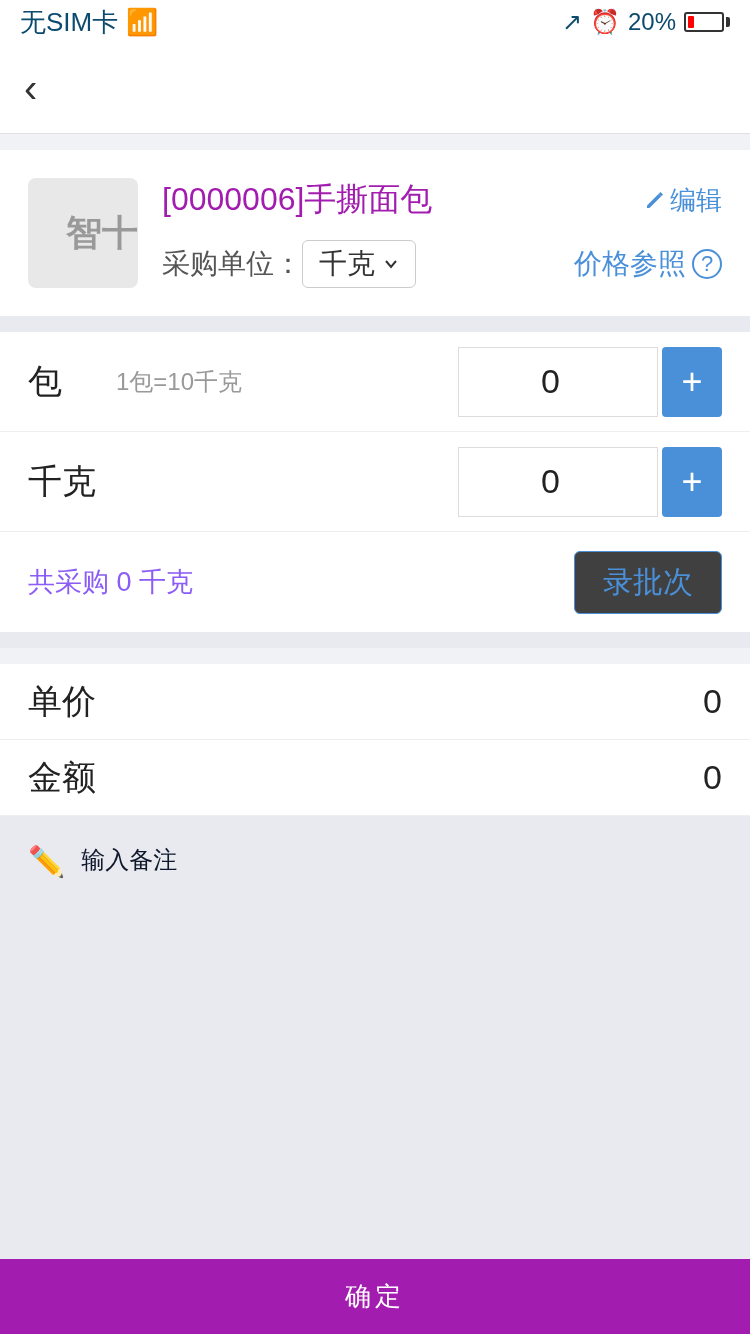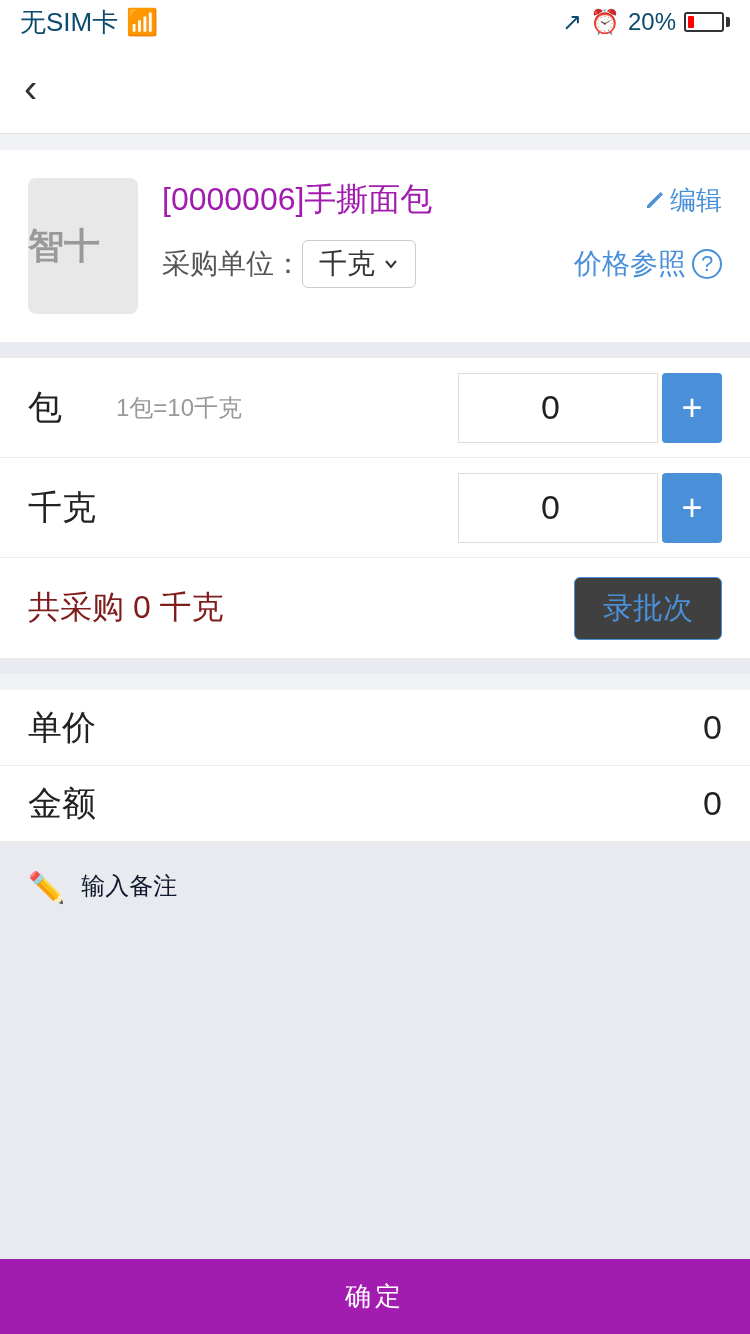--- a/index.html
+++ b/index.html
@@ -96,26 +96,26 @@
       background: #fff;
       margin-top: 16px;
       padding: 28px 28px 28px 28px;
       display: flex;
       align-items: flex-start;
       gap: 24px;
       position: relative;
     }
     .product-thumb {
       width: 110px;
-      height: 136px;
+      height: 110px;
       background: #e8e8e8;
       border-radius: 8px;
       display: flex;
       align-items: center;
-      justify-content: flex-start;
+      justify-content: flex-end;
       flex-shrink: 0;
     }
     .product-thumb-logo {
       font-size: 36px;
       color: #999;
       font-weight: bold;
       line-height: 1;
     }
     .product-info {
       flex: 1;
@@ -242,22 +242,22 @@
     
     .total-row {
       background: #fff;
       display: flex;
       align-items: center;
       justify-content: space-between;
       padding: 0 28px;
       height: 100px;
     }
     .total-text {
-      font-size: 32px;
-      color: #7f1d1d;
+      font-size: 27px;
+      color: #8b5cf6;
     }
     .batch-btn {
       border: 1px solid #4a90d9;
       border-radius: 6px;
       padding: 10px 28px;
       font-size: 30px;
       color: #4a90d9;
       background: #404040;
       cursor: pointer;
     }

